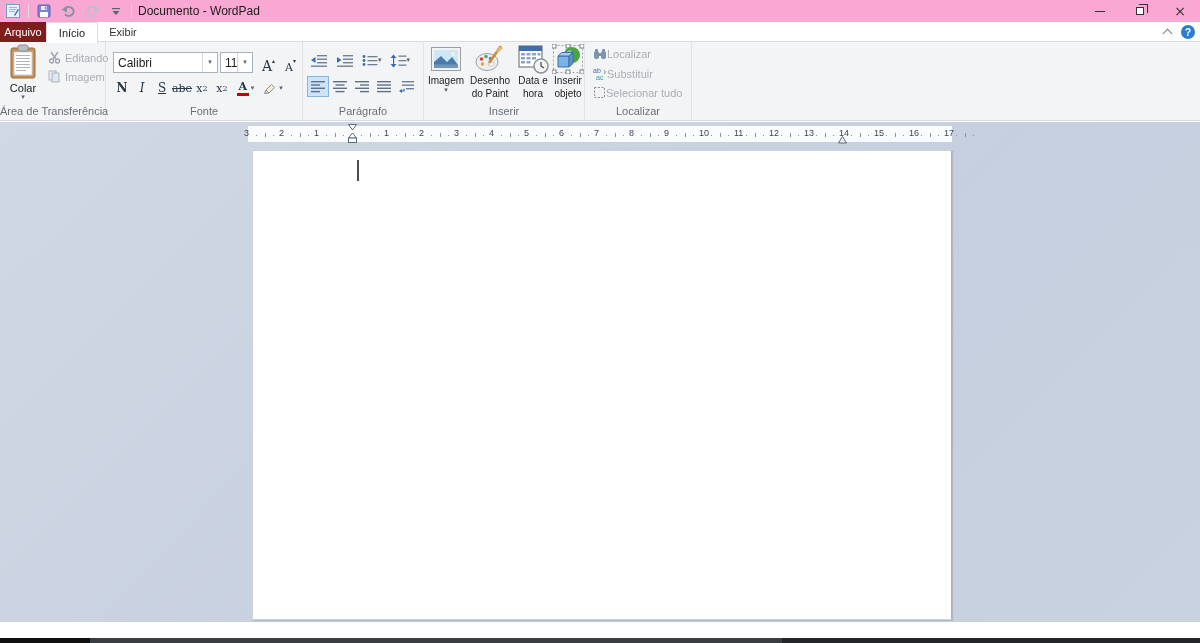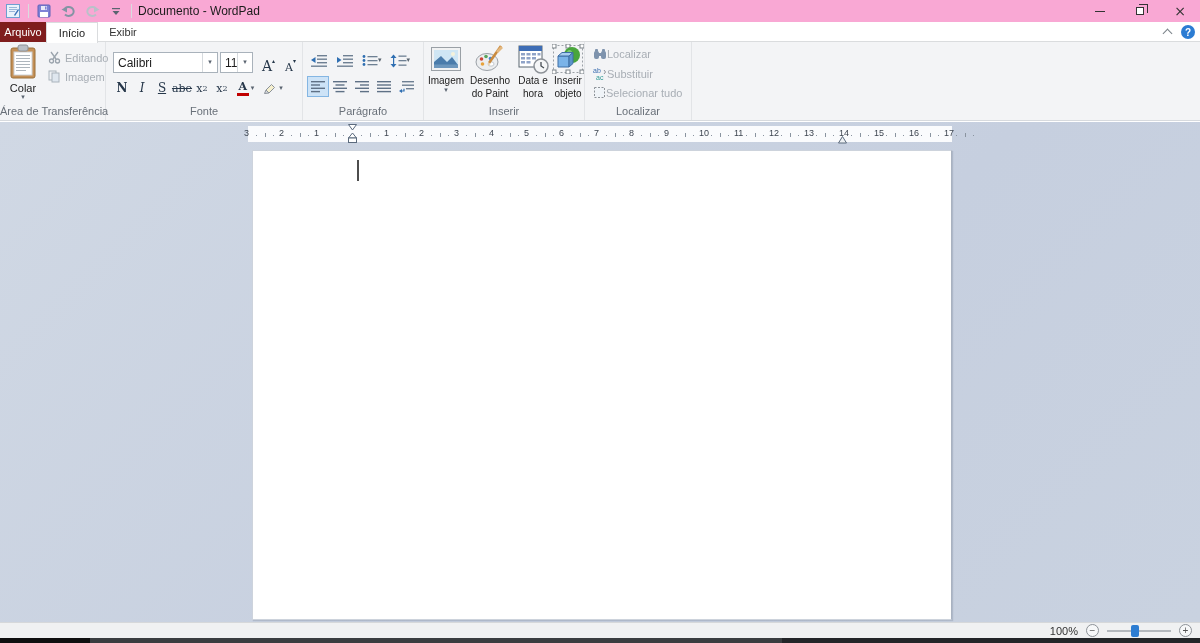--- a/index.html
+++ b/index.html
@@ -594,26 +594,16 @@
         <i class="rdot" style="left: 690.25px;"></i>
         <i class="rdot" style="left: 707.75px;"></i>
         <i class="rtick" style="left: 716.5px;"></i>
         <i class="rdot" style="left: 725.25px;"></i>
       </div>
     <div class="page">
       <div class="text-caret"></div>
     </div>
   </div>
 
-  <div class="statusbar">
-    <div class="zoom-area">
-      <span class="zoom-label">100%</span>
-      <span class="zoom-circle">−</span>
-      <span class="zoom-track">
-          <span class="zoom-thumb"></span>
-        </span>
-      <span class="zoom-circle">+</span>
-    </div>
-  </div>
 
   <div class="taskbar-strip"></div>
 
 </div>
 
 </body></html>

